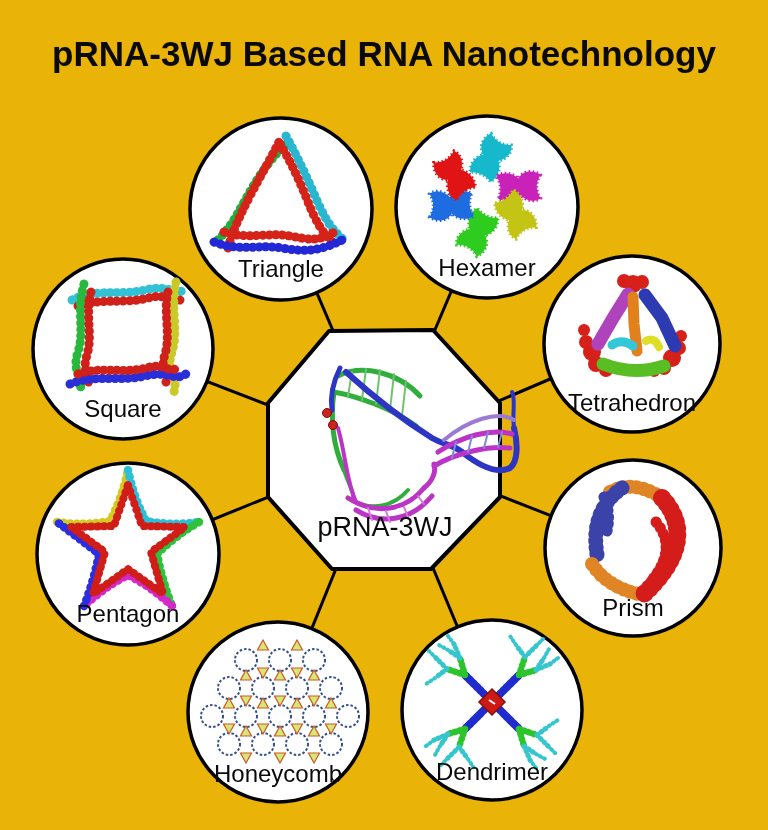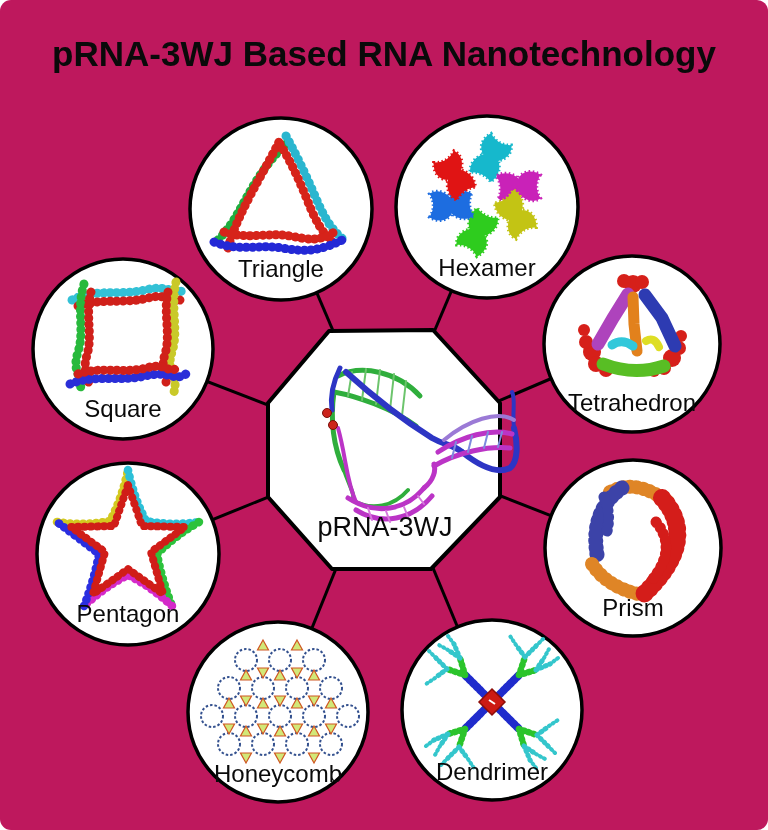--- a/index.html
+++ b/index.html
@@ -1,17 +1,17 @@
 <!DOCTYPE html>
 <html><head>
 <meta charset="utf-8">
 <style>
   html,body{margin:0;padding:0;background:#ffffff;}
-  .page{width:768px;height:830px;position:relative;background:#be185d;overflow:hidden;
-        font-family:"Liberation Sans",sans-serif;border-radius:11px;}
+  .page{width:768px;height:830px;position:relative;background:#eab308;overflow:hidden;
+        font-family:"Liberation Sans",sans-serif;}
   .figure-title{position:absolute;top:34px;left:0;width:768px;text-align:center;
         font-size:35px;font-weight:bold;color:#0a0a0a;letter-spacing:0px;}
   svg{position:absolute;top:0;left:0;}
   text.node-label{font-family:"Liberation Sans",sans-serif;font-size:24px;fill:#0a0a0a;
         text-anchor:middle;}
   text.center-label{font-family:"Liberation Sans",sans-serif;font-size:27px;fill:#0a0a0a;
         text-anchor:middle;}
   .bead{fill:none;stroke-linecap:round;stroke-dasharray:0.5 6;}
   .rod{fill:none;stroke-linecap:round;}
 </style>

